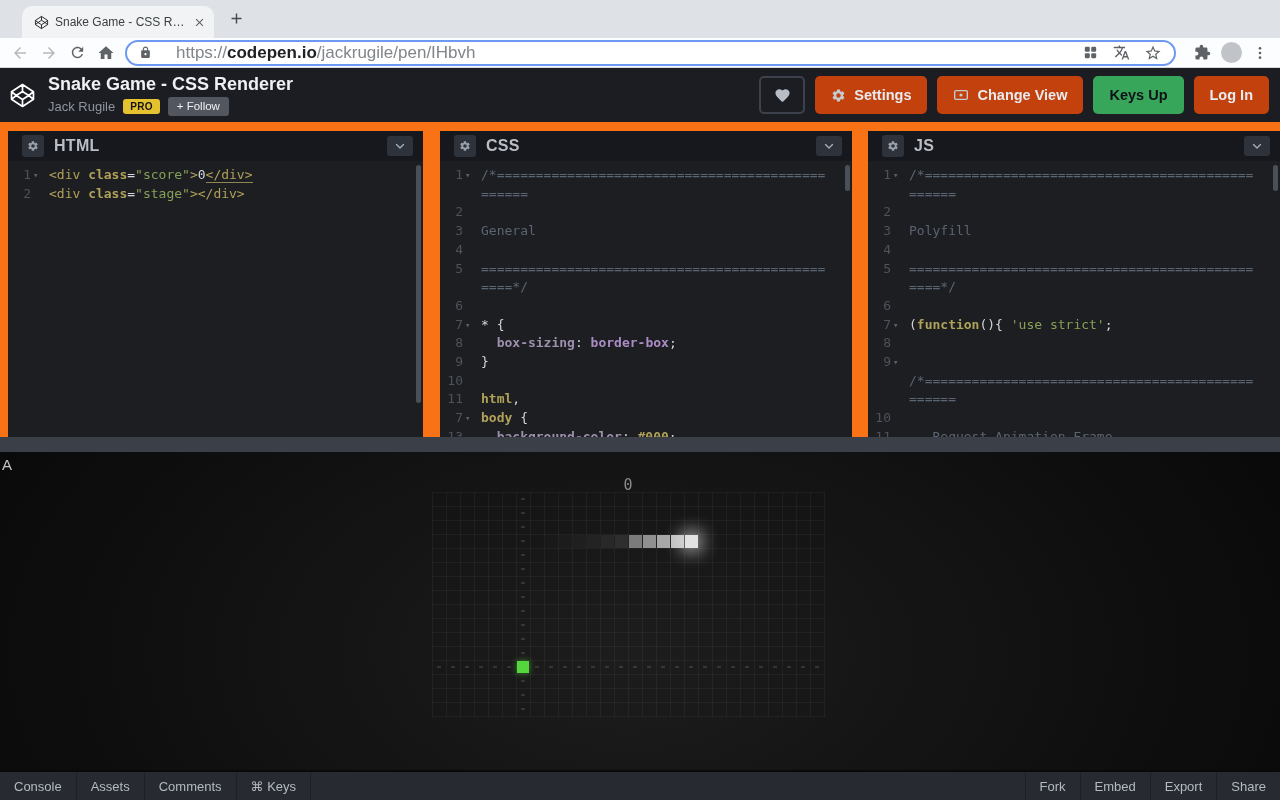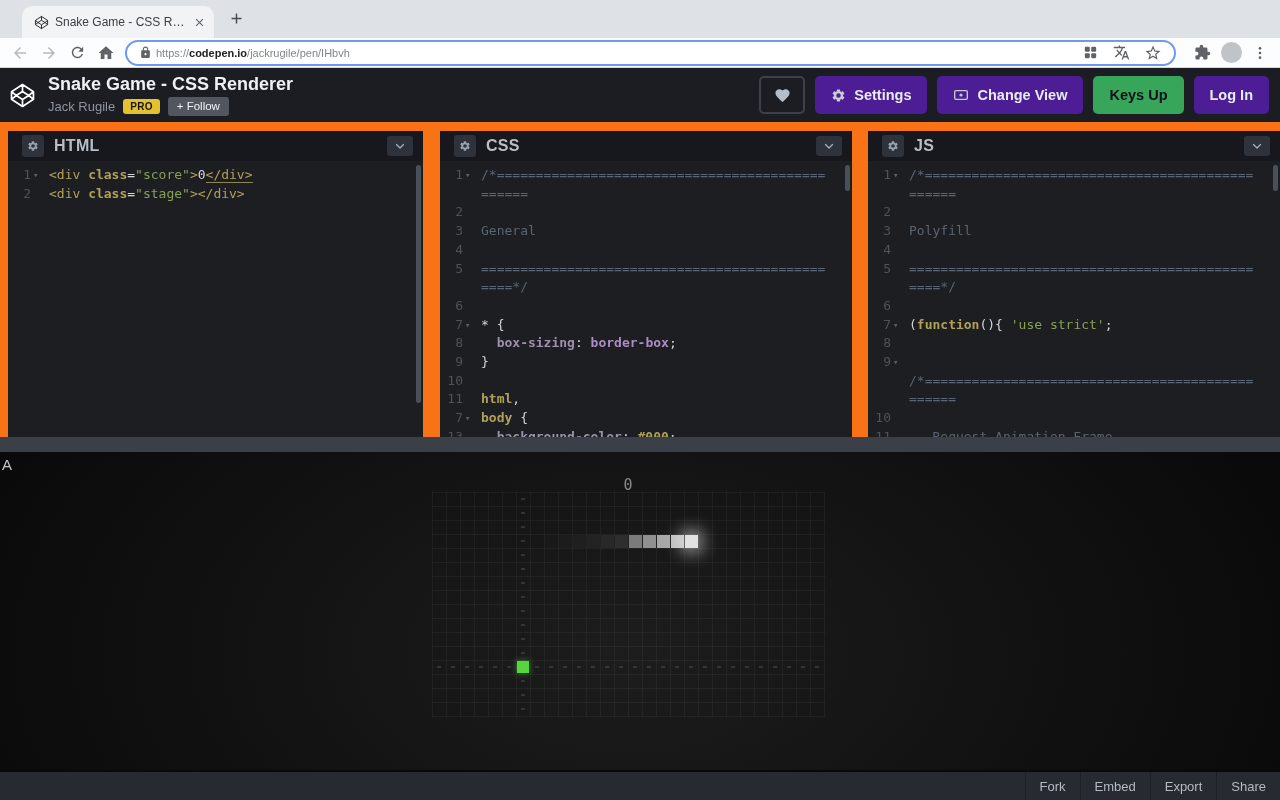--- a/index.html
+++ b/index.html
@@ -15,41 +15,41 @@
   .tab-title { flex:1; font-size:12px; color:#3c4043; white-space:nowrap; overflow:hidden;
                text-overflow:ellipsis; margin:0 6px; }
   .tab-close { color:#5f6368; }
   .new-tab-btn { position:absolute; left:228px; top:10px; color:#45494d; }
   .toolbar { position:absolute; top:38px; left:0; width:1280px; height:30px; background:#fcfdfe;
              display:flex; align-items:center; border-bottom:1px solid #d6d9dd; }
   .nav-ic { color:#5f6368; margin-left:11px; }
   .nav-ic.disabled { color:#b6b9bd; }
   .omnibox { flex:1; height:26px; margin:0 8px 0 10px; background:#fff; border:2px solid #6d99f3;
              border-radius:14px; display:flex; align-items:center; padding:0 12px; }
-  .url-text { font-size:11px; color:#80868b; margin-left:4px; white-space:nowrap; }
+  .url-text { font-size:17px; color:#80868b; margin-left:24px; white-space:nowrap; }
   .url-text b { color:#202124; font-weight:bold; }
   .omni-spacer { flex:1; }
   .omni-ic { color:#5f6368; margin-left:14px; }
   .ext-ic { color:#5f6368; margin-left:10px; }
   .avatar { width:21px; height:21px; border-radius:50%; background:#c0c4c9; margin-left:10px; }
   .kebab { color:#5f6368; margin:0 12px 0 10px; }
 
   
   .cp-header { position:absolute; top:68px; left:0; width:1280px; height:54px; background:#1b1d23;
                display:flex; align-items:center; }
   .cp-logo { color:#fff; margin:0 12px 0 9px; }
   .pen-title { font-size:18px; font-weight:bold; color:#eef0f3; line-height:20px; }
   .pen-sub { display:flex; align-items:center; margin-top:3px; }
   .pen-author { font-size:13px; color:#8f949d; }
   .pro-badge { background:#e3c12f; color:#14151a; font-size:10px; font-weight:bold; border-radius:3px;
                padding:2px 7px; margin-left:8px; letter-spacing:.3px; }
   .follow-btn { background:#52565e; color:#f0f2f5; font-size:11.5px; border-radius:3px;
                 padding:3px 9px 4px; margin-left:8px; }
   .hdr-right { margin-left:auto; display:flex; align-items:center; gap:10px; padding-right:11px; }
-  .hbtn { height:38px; background:#4c1d95; border-radius:5px; color:#e8ebef; font-size:14.5px;
+  .hbtn { height:38px; background:#c2410c; border-radius:5px; color:#e8ebef; font-size:14.5px;
           font-weight:bold; display:flex; align-items:center; padding:0 16px; gap:8px; }
   .hbtn .ic { color:#c6ccd4; }
   .heart-btn { width:46px; height:38px; background:transparent; border:2px solid #3c414b;
                border-radius:5px; display:flex; align-items:center; justify-content:center;
                color:#b7bdc6; }
   .signup-btn { background:#38a65a; color:#0d1117; }
   .login-btn {}
 
   
   .editors-section { position:absolute; top:122px; left:0; width:1280px; height:315px; background:#f97316; }
@@ -559,20 +559,26 @@
       <div class="cell" style="left: 197px; top: 43px; background: rgb(123, 123, 123);"></div>
       <div class="cell" style="left: 211px; top: 43px; background: rgb(144, 144, 144);"></div>
       <div class="cell" style="left: 225px; top: 43px; background: rgb(167, 167, 167);"></div>
       <div class="cell" style="left: 239px; top: 43px; background: rgb(191, 191, 191);"></div>
       <div class="cell" style="left: 253px; top: 43px; background: rgb(226, 226, 226); box-shadow: rgba(255, 255, 255, 0.5) 0px 0px 16px 5px;"></div>
       <div class="food" style="left: 85px; top: 169px; background: rgb(85, 214, 60);"></div>
     </div>
 </div>
 
 <div class="page-footer">
+  <div class="fgroup fgroup-left">
+      <div class="fitem">Console</div>
+      <div class="fitem">Assets</div>
+      <div class="fitem">Comments</div>
+      <div class="fitem">⌘ Keys</div>
+    </div>
   <div class="fspacer"></div>
   <div class="fgroup fgroup-right">
       <div class="fitem">Fork</div>
       <div class="fitem">Embed</div>
       <div class="fitem">Export</div>
       <div class="fitem">Share</div>
     </div>
 </div>
 
 </body></html>

